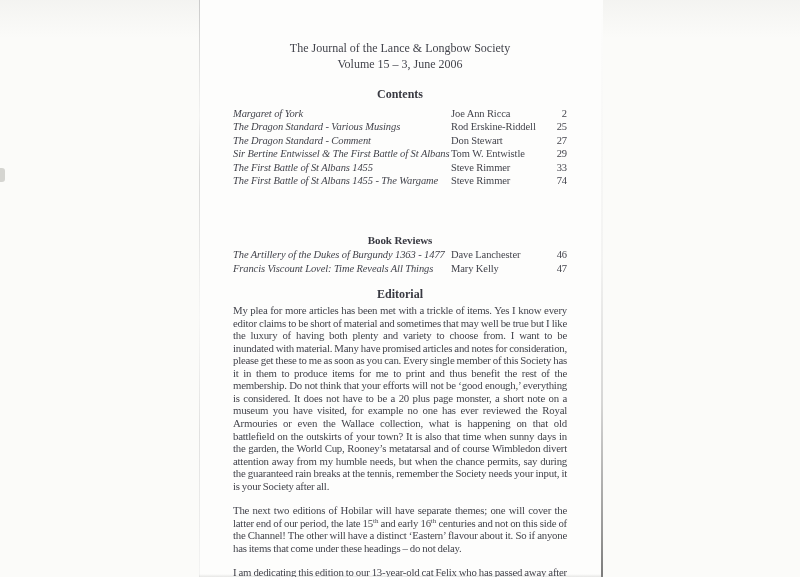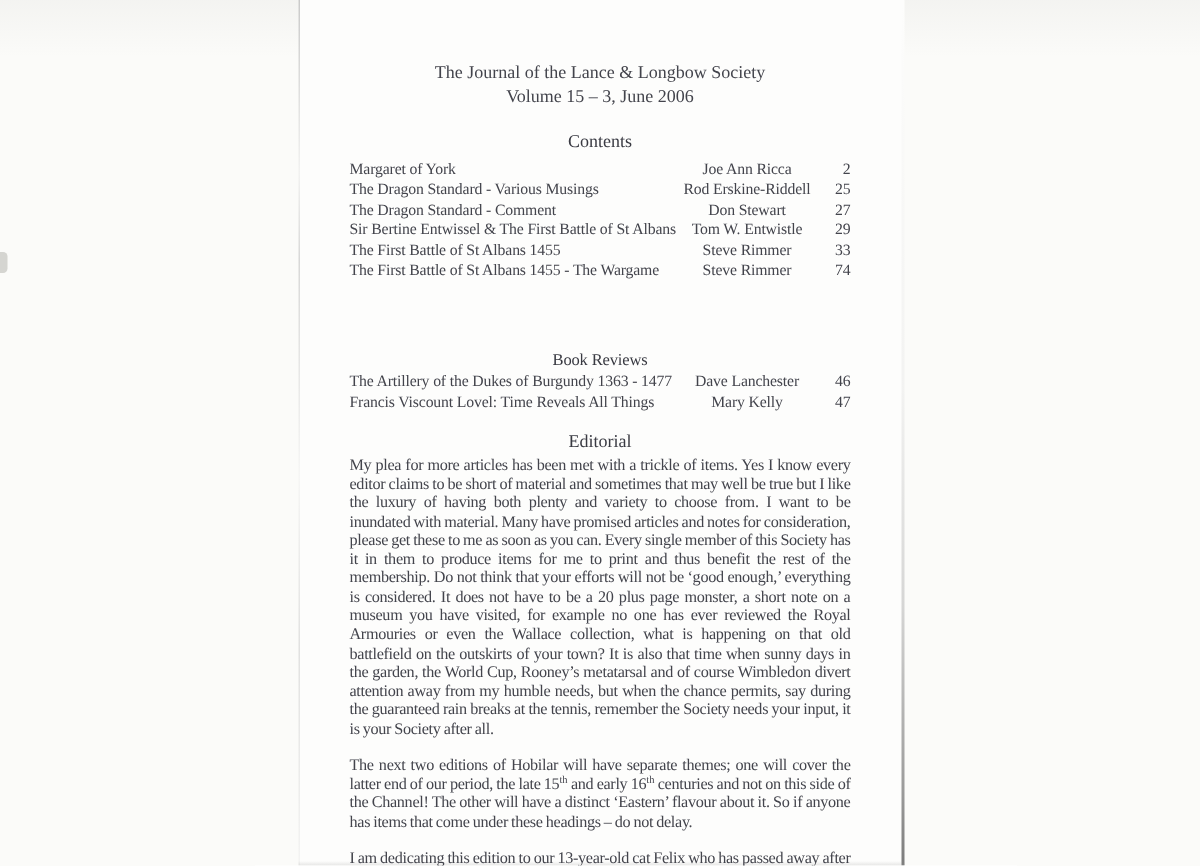--- a/index.html
+++ b/index.html
@@ -79,36 +79,36 @@
     line-height: 17px;
     letter-spacing: 0.5px;
   }
   .masthead .subtitle,
   .masthead .volume {
     font-size: 12px;
     line-height: 16px;
   }
   .section-heading {
     text-align: center;
-    font-weight: normal;
+    font-weight: bold;
     font-size: 12px;
     color: #393a42;
   }
   .contents-heading { margin-top: 15px; }
   .toc {
     margin-top: 5px;
     font-size: 10.5px;
     letter-spacing: -0.1px;
   }
   .toc-row {
     display: flex;
     line-height: 13.4px;
   }
-  .toc-title  { width: 218px; flex: none; }
-  .toc-author { flex: 1; text-align: center; }
+  .toc-title  { width: 218px; flex: none; font-style: italic; }
+  .toc-author { flex: 1; }
   .toc-page   { width: 22px; flex: none; text-align: right; }
   .reviews-heading {
     line-height: 13.8px;
     font-size: 11px;
     margin-top: 47px;
   }
   .editorial-heading { margin-top: 12px; text-align: center; }
   .editorial-body {
     margin-top: 2px;
     font-size: 10.8px;

